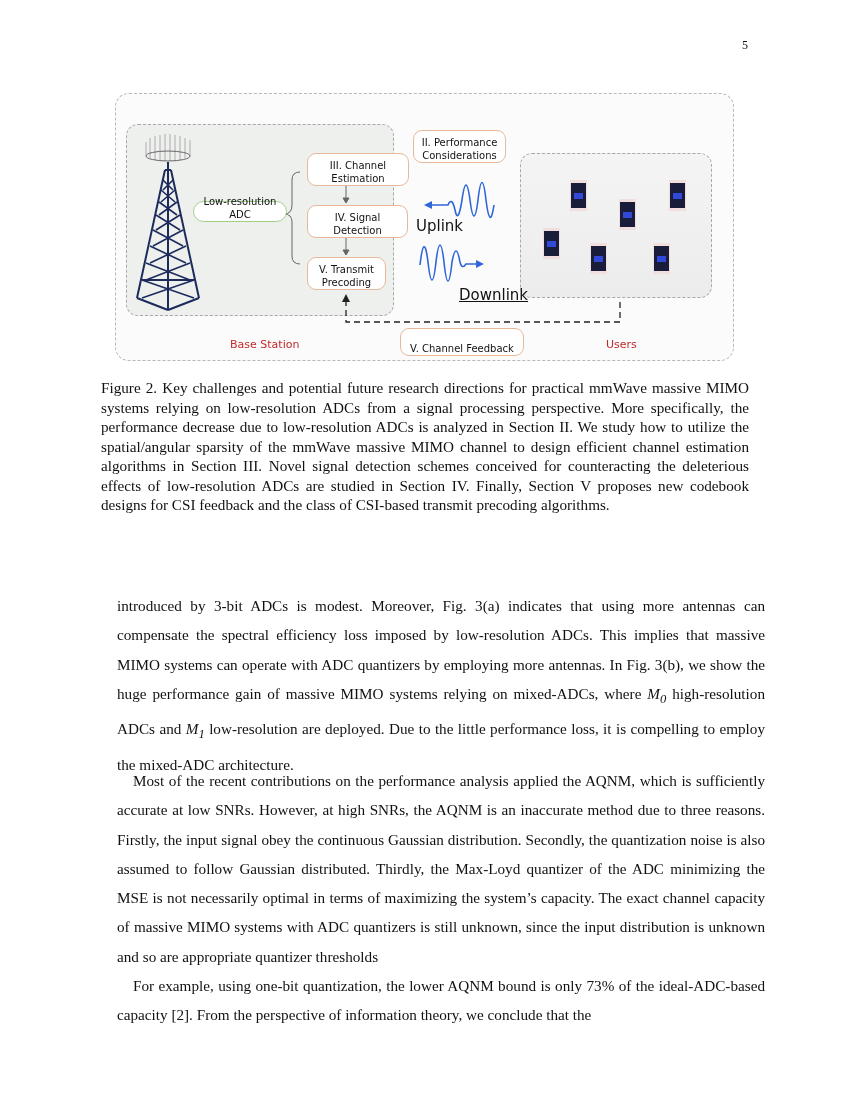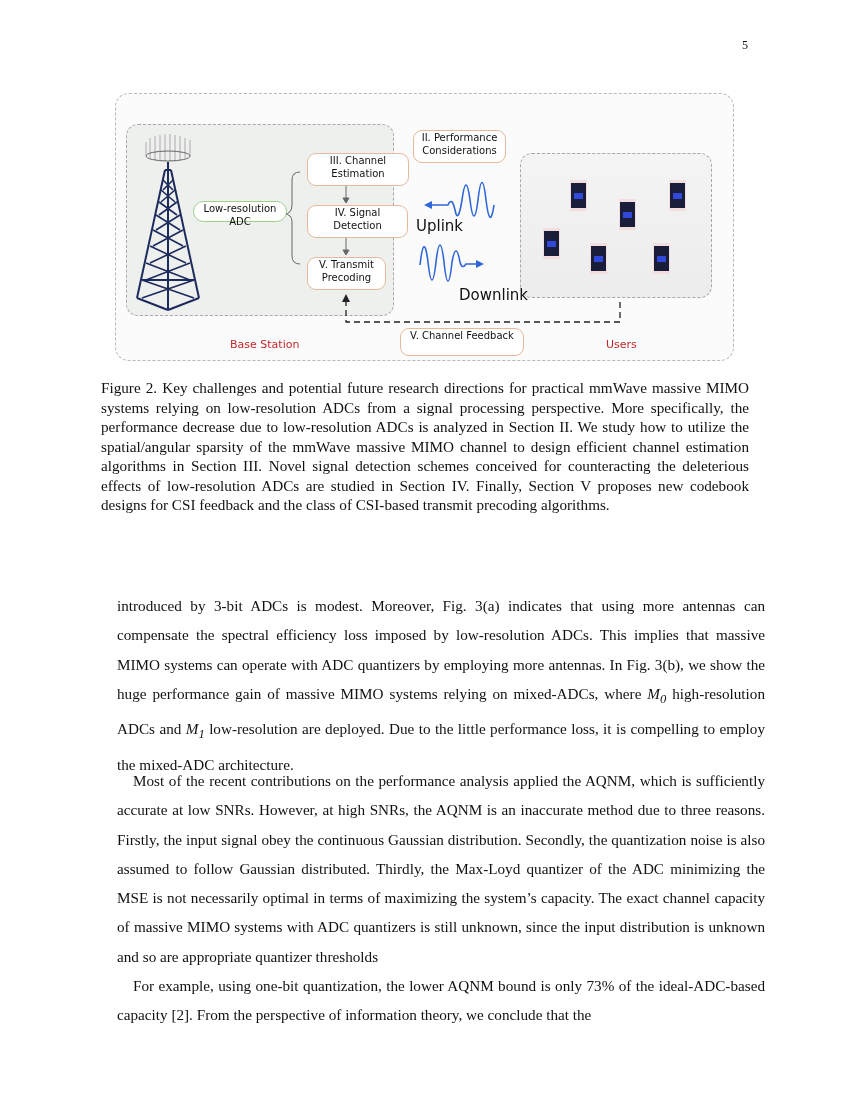--- a/index.html
+++ b/index.html
@@ -2,21 +2,21 @@
 <html><head>
 <meta charset="utf-8">
 <style>
   html, body { margin:0; padding:0; background:#ffffff; }
   body { width:850px; height:1100px; position:relative; overflow:hidden; font-family:"Liberation Serif", serif; color:#111; }
   .page-num { position:absolute; left:742px; top:38px; font-size:12px; }
   .figure { position:absolute; left:115px; top:93px; width:617px; height:266px; border:1px dashed #b8b8b8; border-radius:14px; background:#fbfbfb; }
   .bs-box { position:absolute; left:126px; top:124px; width:266px; height:190px; border:1px dashed #a8a8a8; border-radius:12px; background:#eef0ee; }
   .users-box { position:absolute; left:520px; top:153px; width:190px; height:143px; border:1px dashed #a8a8a8; border-radius:12px; background:linear-gradient(#f4f4f4,#ececec); }
   .fig-label { position:absolute; font-family:"DejaVu Sans", sans-serif; font-size:15px; color:#111; white-space:nowrap;margin-top:44px; }
-  .node { position:absolute; font-family:"DejaVu Sans", sans-serif; font-size:10px; color:#111; text-align:center; line-height:13px; background:#fff; border-radius:9px; display:flex; align-items:flex-start; justify-content:center; box-sizing:border-box; }
+  .node { position:absolute; font-family:"DejaVu Sans", sans-serif; font-size:10px; color:#111; text-align:center; line-height:13px; background:#fff; border-radius:9px; display:flex; align-items:flex-end; justify-content:center; box-sizing:border-box; }
   .node.orange { border:1px solid #e8b89a; }
   .node.green { border:1px solid #9fd08a; border-radius:16px; }
   .red-label { position:absolute; font-family:"DejaVu Sans", sans-serif; font-size:11px; color:#c0282a; }
   svg.overlay { position:absolute; left:0; top:0; width:850px; height:1100px; pointer-events:none; }
   .caption { position:absolute; left:101px; top:378px; width:648px; font-size:15.2px; line-height:19.5px; text-align:justify; }
   .para { position:absolute; left:101px; width:648px; font-size:15.2px; line-height:29.3px; text-align:justify; margin:16px; }
   .para .indent { display:inline-block; width:16px; }
   .m { font-style:italic; }
 </style>
 </head>
@@ -108,21 +108,21 @@
     <g>
         <rect x="653" y="243" width="17" height="31" fill="#f2dede"></rect>
         <rect x="654" y="246" width="15" height="25" fill="#1a1d3a"></rect>
         <rect x="657" y="256" width="9" height="6" fill="#3248d8"></rect>
       </g>
   </g>
 </svg>
 
 <div class="fig-label" style="left:220px;top:158px;">Tx &amp; Rx</div>
 <div class="fig-label" style="left:416px;top:173px;">Uplink</div>
-<div class="fig-label" style="left:459px;top:242px;">Downlink</div>
+<div class="fig-label" style="left:459px;top:242px;text-decoration:underline;">Downlink</div>
 
 <div class="node green" style="left:193px;top:201px;width:94px;height:21px;">
   <div><span>Low-resolution</span><br><span>ADC</span></div>
 </div>
 <div class="node orange" style="left:307px;top:153px;width:102px;height:33px;">
   <div><span>III. Channel</span><br><span>Estimation</span></div>
 </div>
 <div class="node orange" style="left:307px;top:205px;width:101px;height:33px;">
   <div><span>IV. Signal</span><br><span>Detection</span></div>
 </div>

